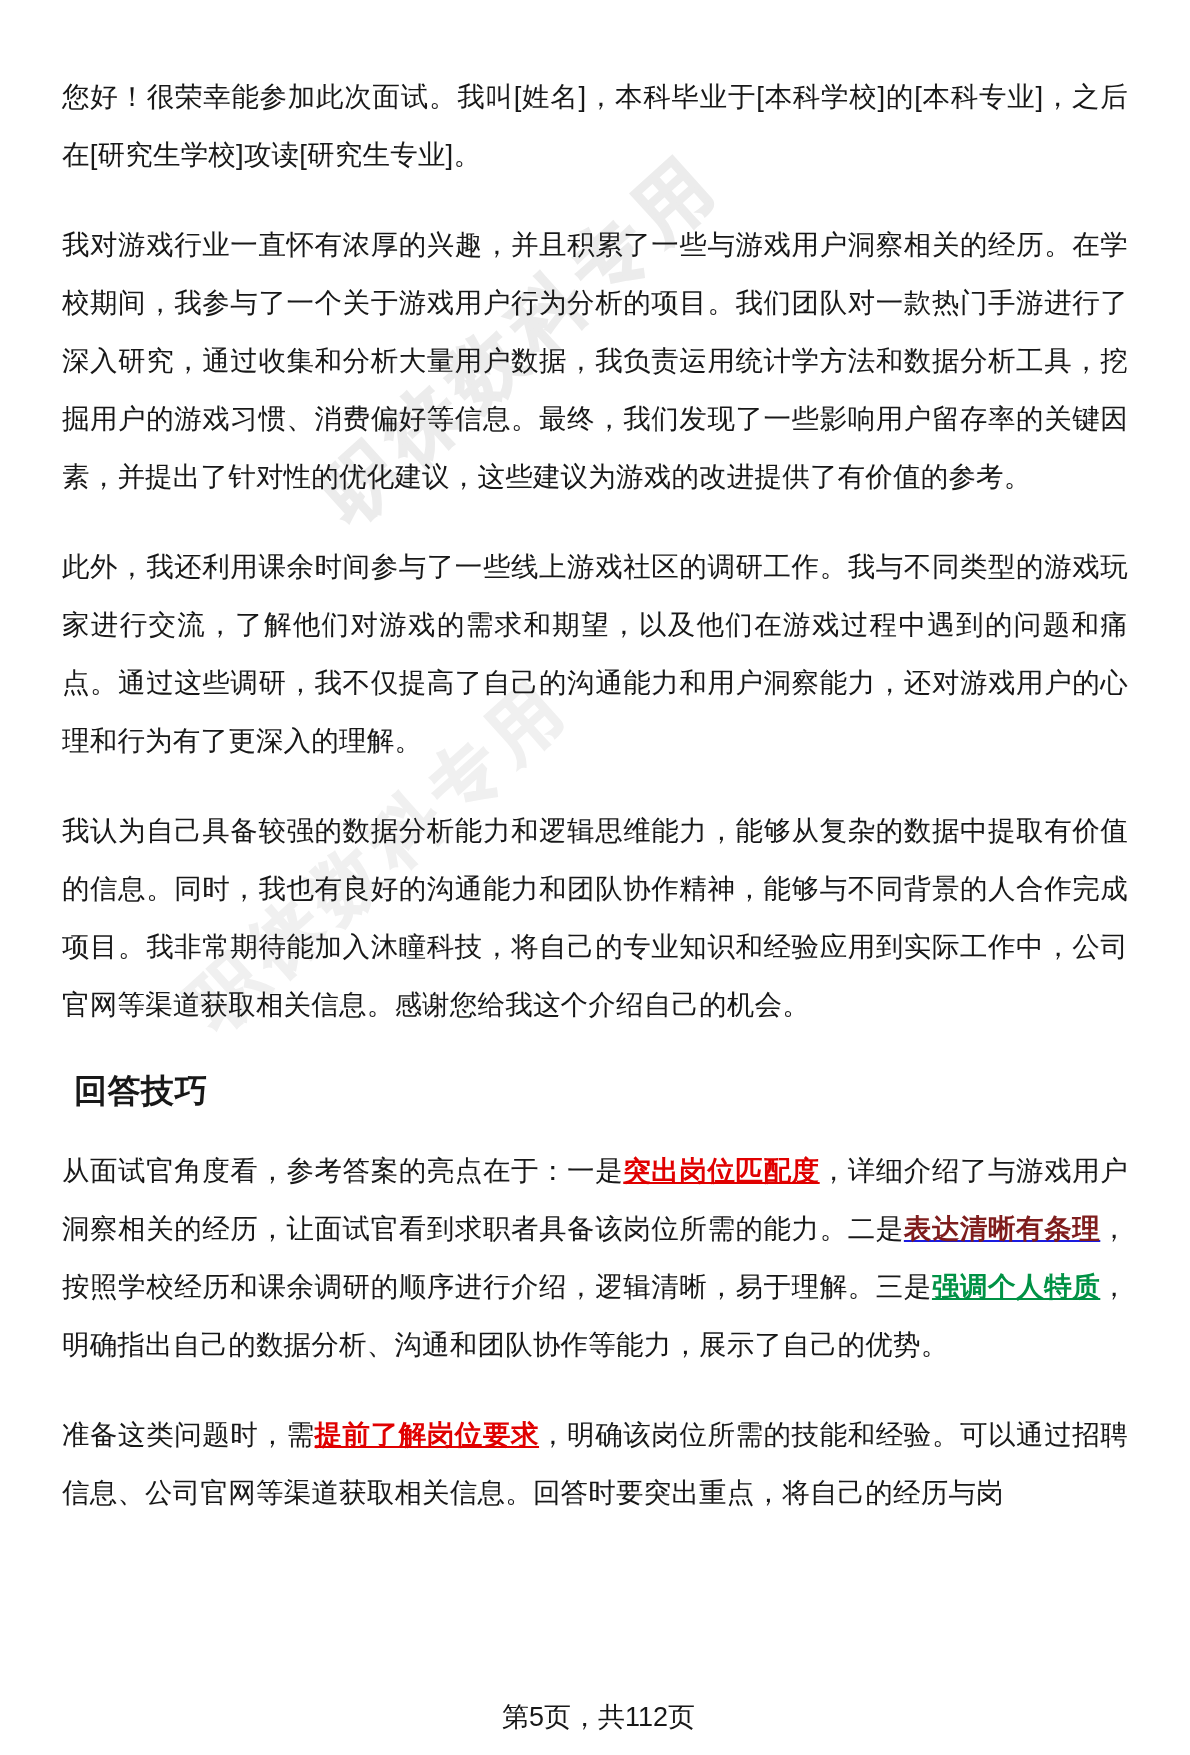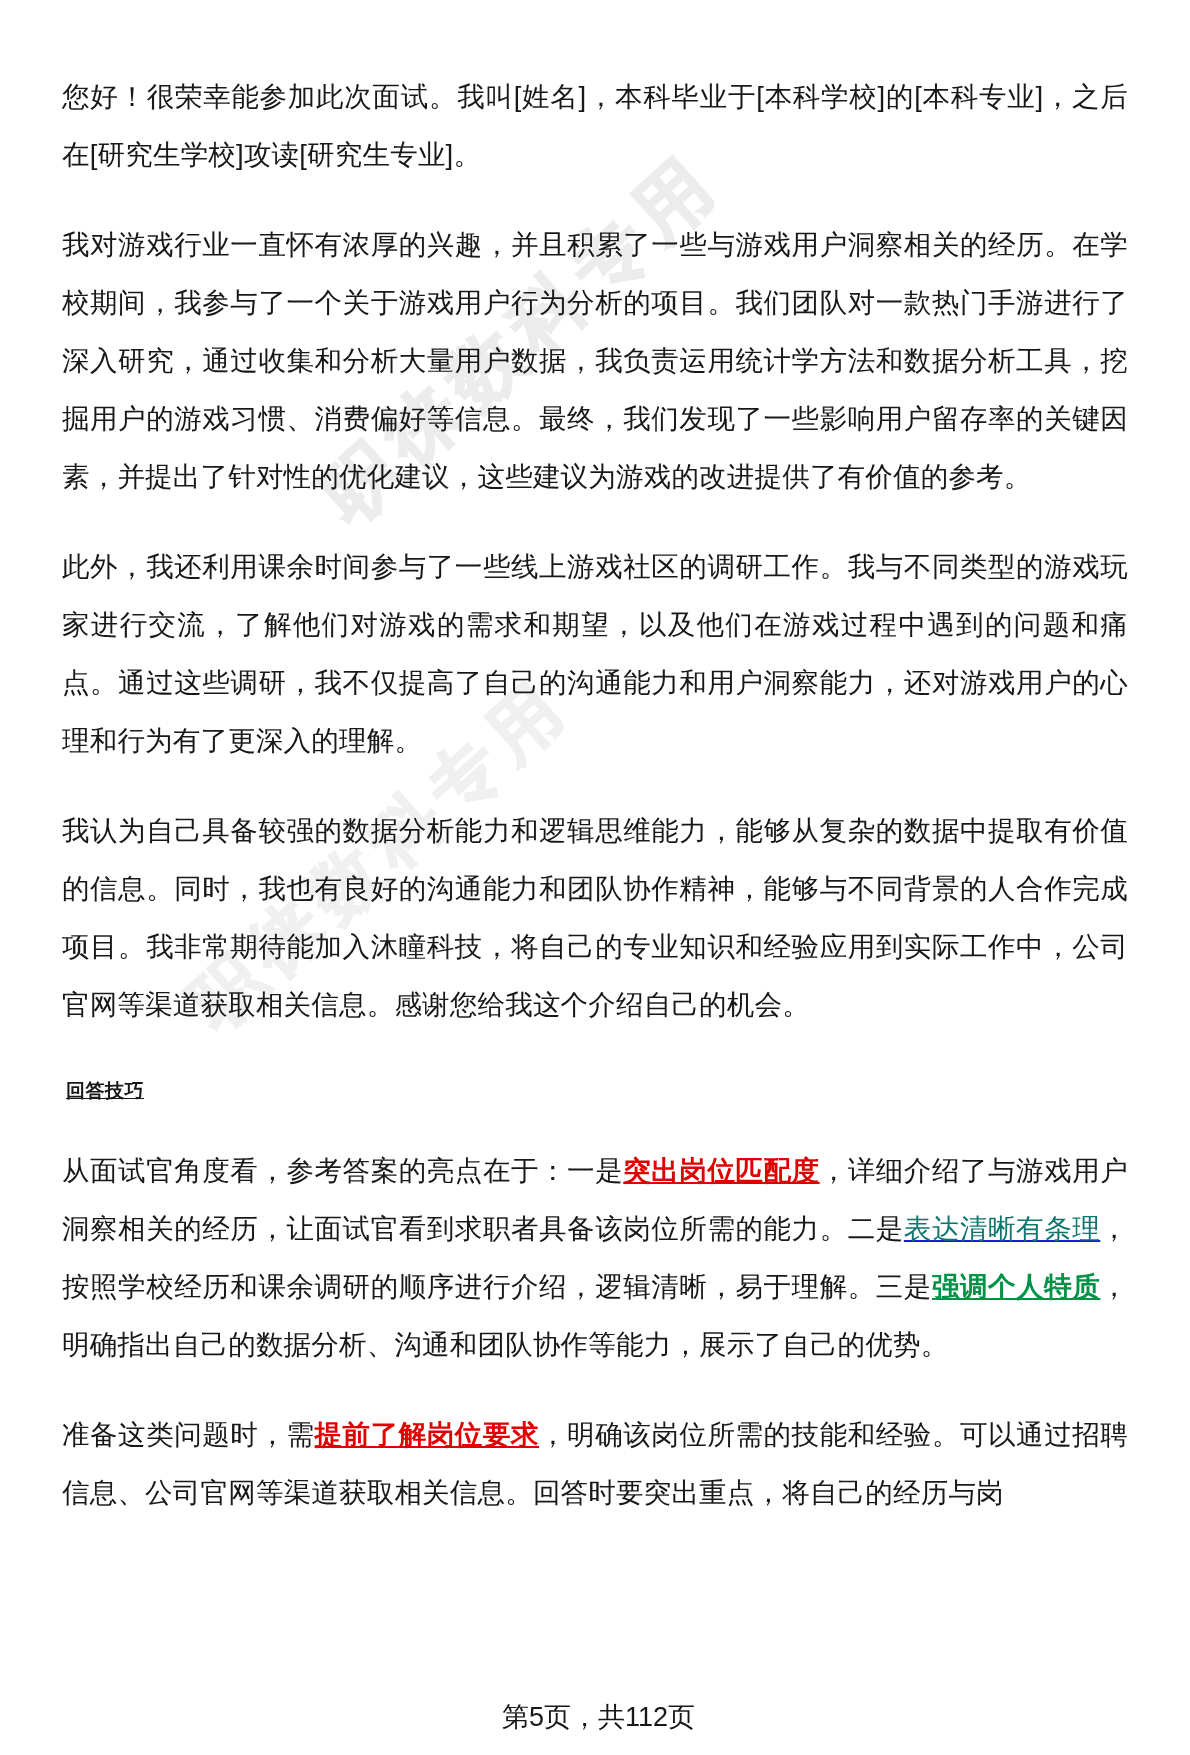--- a/index.html
+++ b/index.html
@@ -60,39 +60,38 @@
   p.para {
     margin: 0 0 32px 0;
     font-size: 27.5px;
     line-height: 58px;
     color: #181818;
     text-align: justify;
     text-justify: inter-ideograph;
     letter-spacing: 0.2px;
   }
   h2.section-heading {
-    margin: 26px 0 26px 4px;
-    font-size: 19px;
+    margin: 26px 0 26px 12px;
+    font-size: 33px;
     line-height: 50px;
     font-weight: 700;
     color: #181818;
     letter-spacing: 0.5px;
-    text-decoration: underline;
   }
   .hl-red {
     color: #e00000;
     font-weight: 700;
     text-decoration: underline;
     text-decoration-color: #e00000;
     text-underline-offset: 2px;
     margin-top: 16px;
   }
   .hl-blue {
-    color: #0f766e;
-    font-weight: 400;
+    color: #7f1d1d;
+    font-weight: 700;
     text-decoration: underline;
     text-decoration-color: #1a1ae0;
     text-underline-offset: 2px;
   }
   .hl-green {
     color: #009245;
     font-weight: 700;
     text-decoration: underline;
     text-decoration-color: #009245;
     text-underline-offset: 2px;

